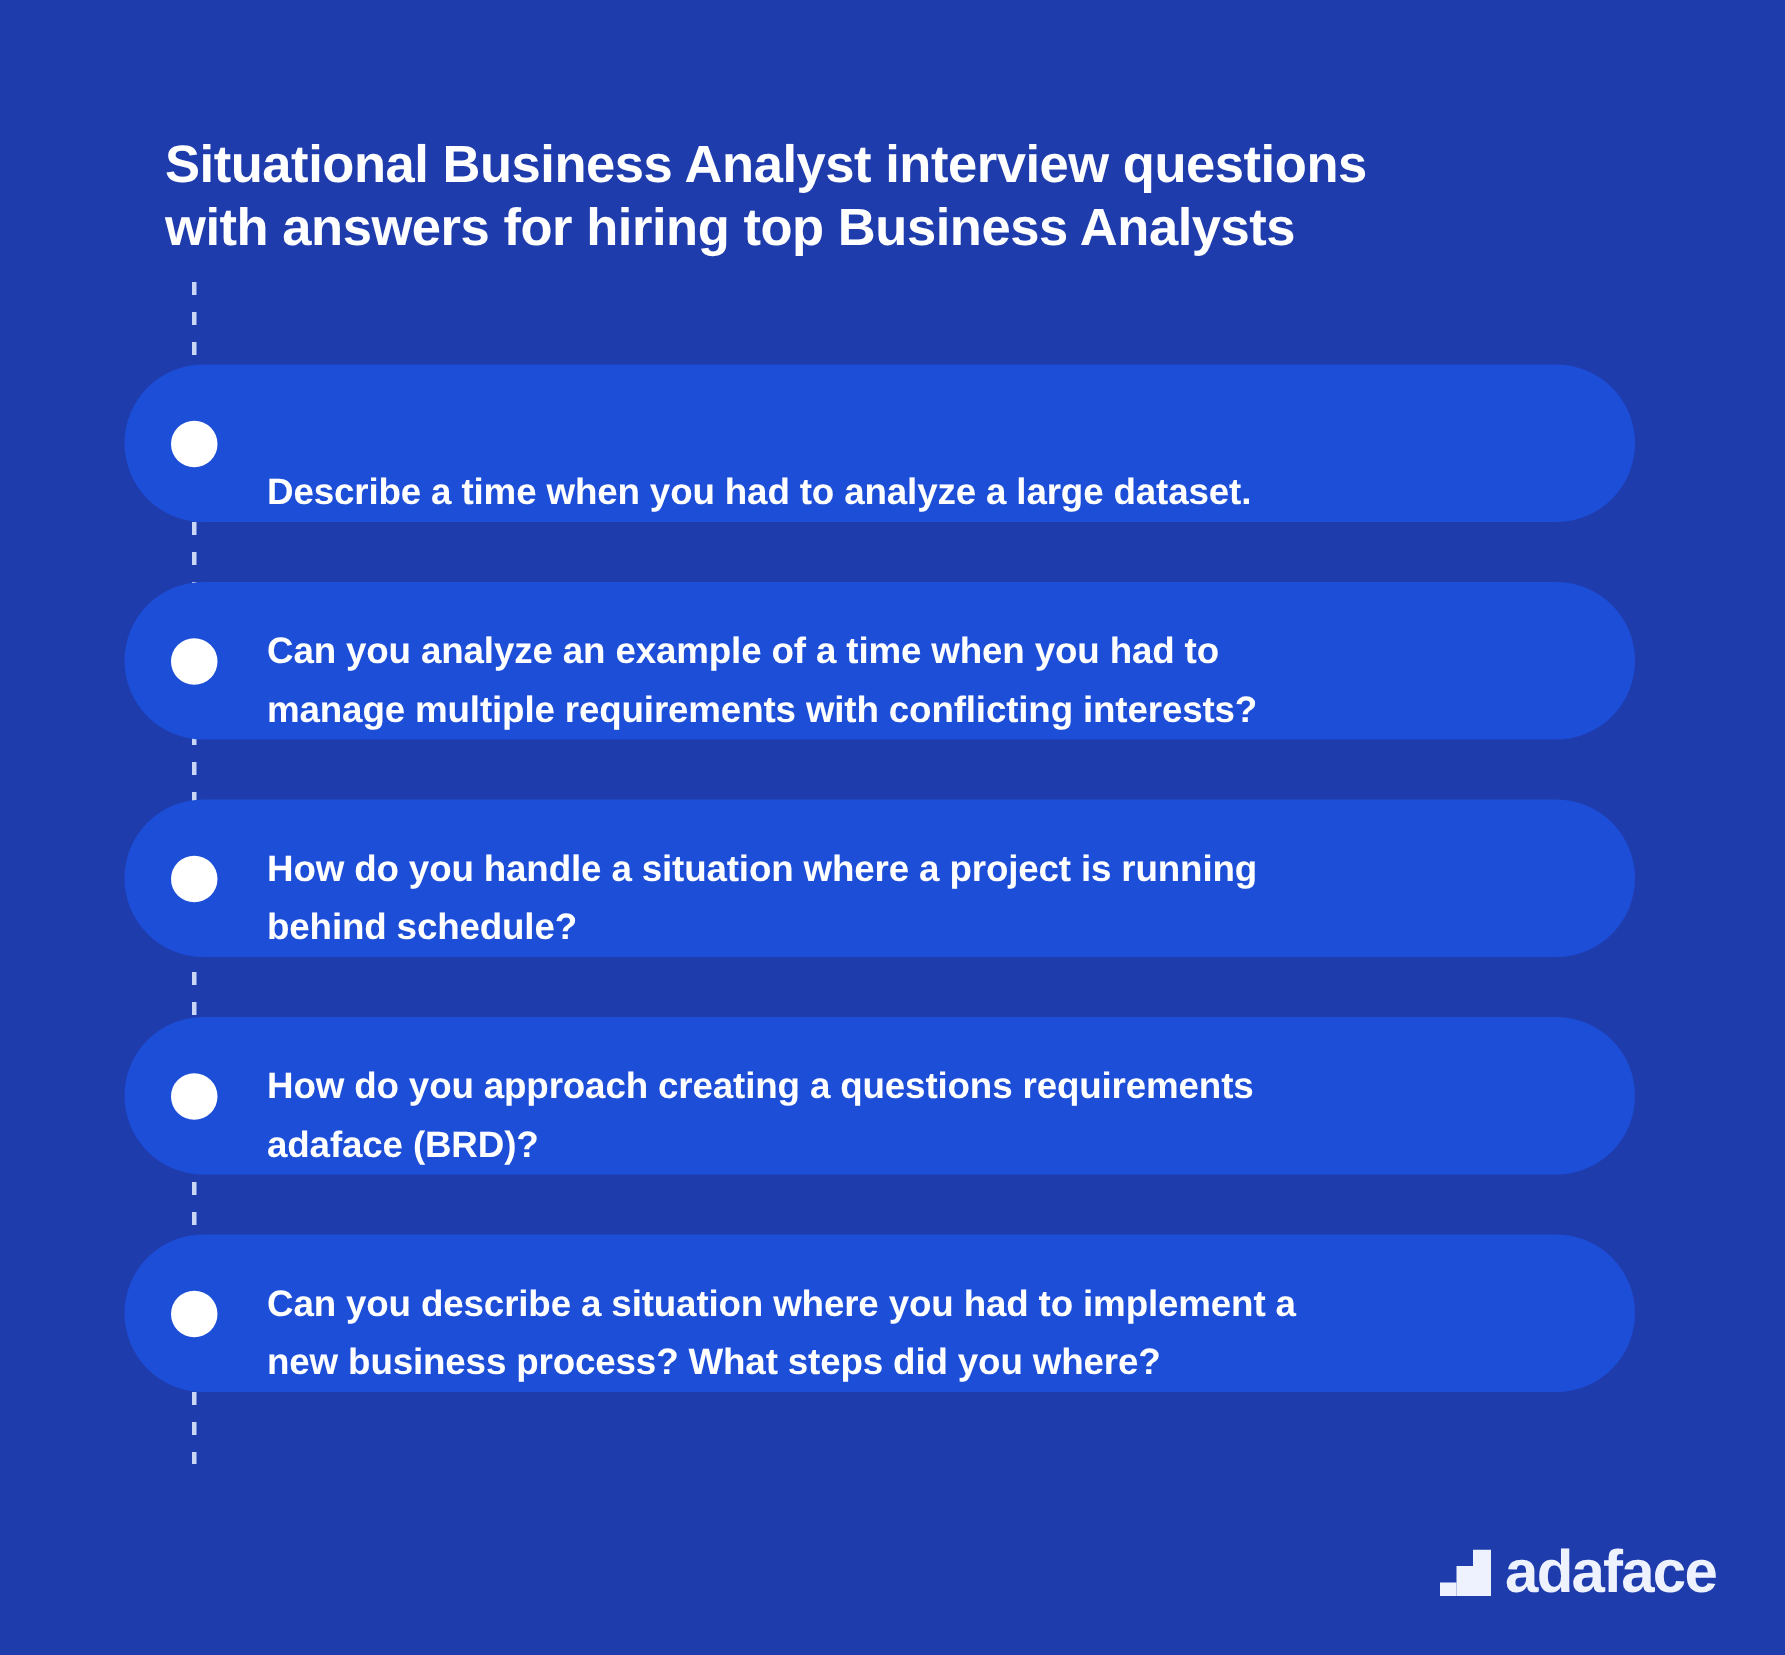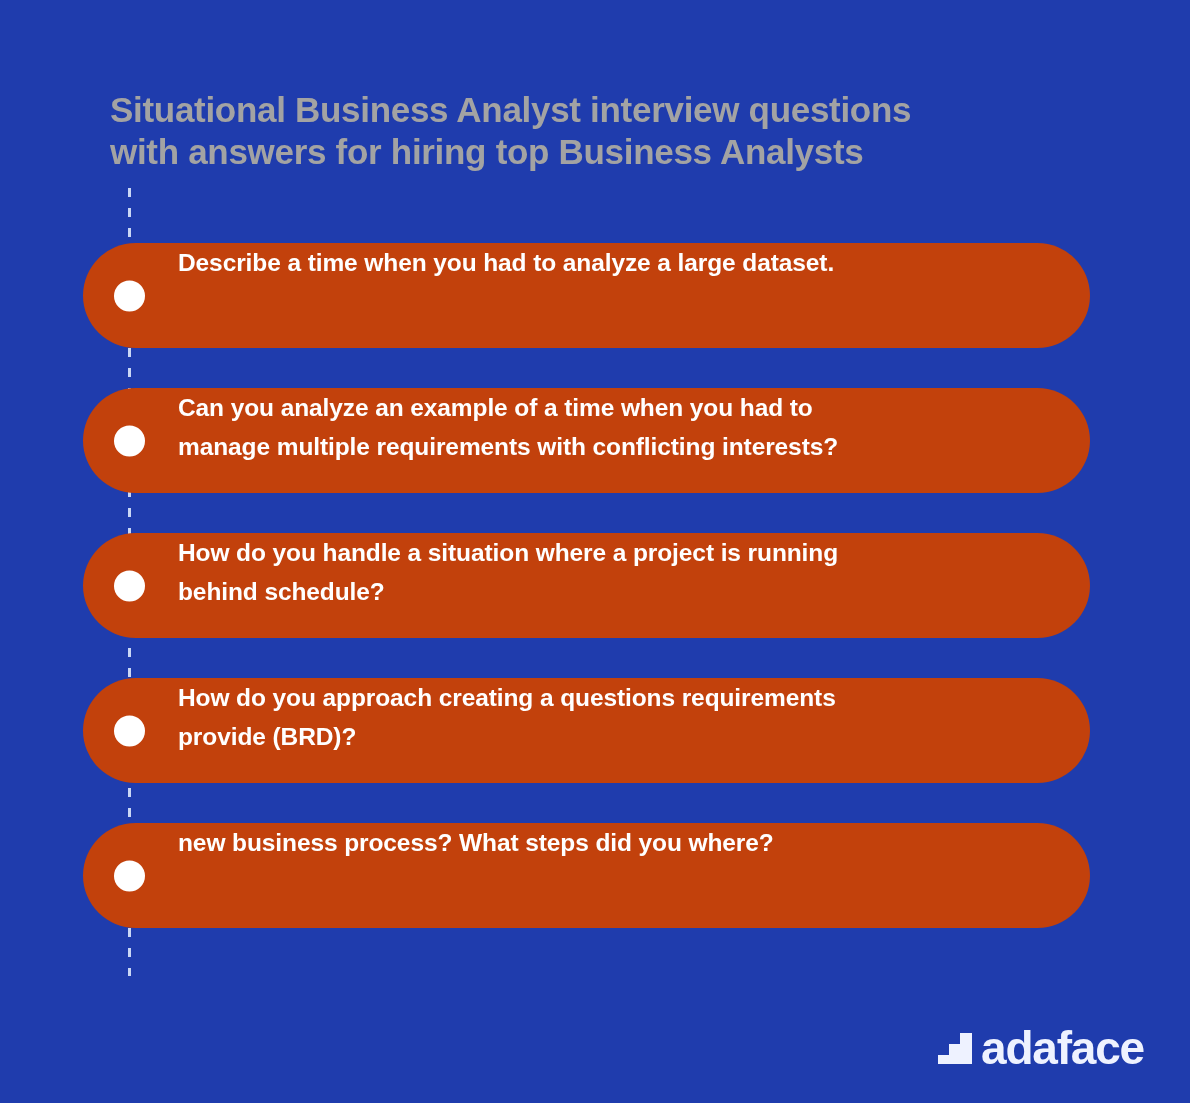--- a/index.html
+++ b/index.html
@@ -21,21 +21,21 @@
     height: 1103px;
     background: #1f3cad;
   }
 
   
   .title {
     position: absolute;
     left: 110px;
     top: 66px;
     width: 990px;
-    color: #a3a3a3;
+    color: #ffffff;
     font-size: 35px;
     font-weight: bold;
     line-height: 42px;
     letter-spacing: -0.3px;
   }
   .title-line {
     display: block;
     white-space: pre;
   }
 
@@ -61,25 +61,25 @@
     top: 243px;
     width: 1007px;
     z-index: 2;
   }
 
   .card {
     position: relative;
     box-sizing: border-box;
     width: 1007px;
     height: 105px;
-    background: #c2410c;
+    background: #1d4ed8;
     border-radius: 53px;
     margin-bottom: 40px;
     display: flex;
-    align-items: flex-start;
+    align-items: flex-end;
   }
   .card:last-child {
     margin-bottom: 0;
   }
 
   .card-bullet {
     position: absolute;
     left: 31px;
     top: 50%;
     transform: translateY(-50%);
@@ -113,21 +113,21 @@
     align-items: center;
     gap: 9px;
   }
   .logo-mark {
     width: 34px;
     height: 31px;
     display: block;
   }
   .logo-text {
     color: #eef2ff;
-    font-size: 46px;
+    font-size: 40px;
     font-weight: bold;
     line-height: 44px;
     letter-spacing: -1.2px;
   }
 </style>
 </head>
 <body>
 
 <div class="page">
 
@@ -160,27 +160,28 @@
       <div class="card-text">
         <span class="ln">How do you handle a situation where a project is running</span>
         <span class="ln">behind schedule?</span>
       </div>
     </div>
 
     <div class="card">
       <span class="card-bullet"></span>
       <div class="card-text">
         <span class="ln">How do you approach creating a questions requirements</span>
-        <span class="ln">provide (BRD)?</span>
+        <span class="ln">adaface (BRD)?</span>
       </div>
     </div>
 
     <div class="card">
       <span class="card-bullet"></span>
       <div class="card-text">
+        <span class="ln">Can you describe a situation where you had to implement a</span>
         <span class="ln">new business process? What steps did you where?</span>
       </div>
     </div>
 
   </div>
 
   <div class="logo">
     <svg class="logo-mark" viewBox="0 0 34 31" aria-hidden="true">
       <path d="M0 22 H11 V31 H0 Z" fill="#eef2ff"></path>
       <path d="M11 11 H22 V31 H11 Z" fill="#eef2ff"></path>

